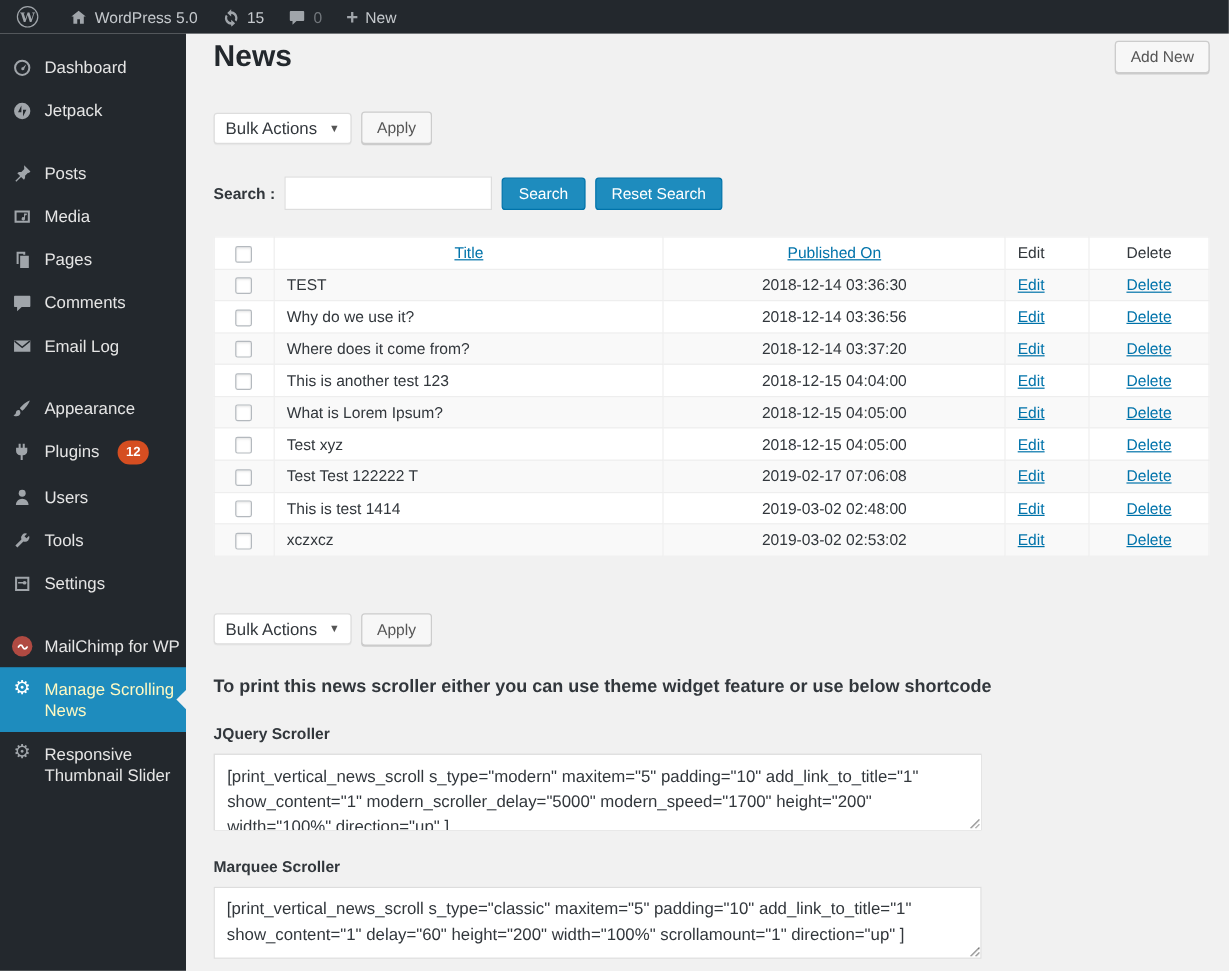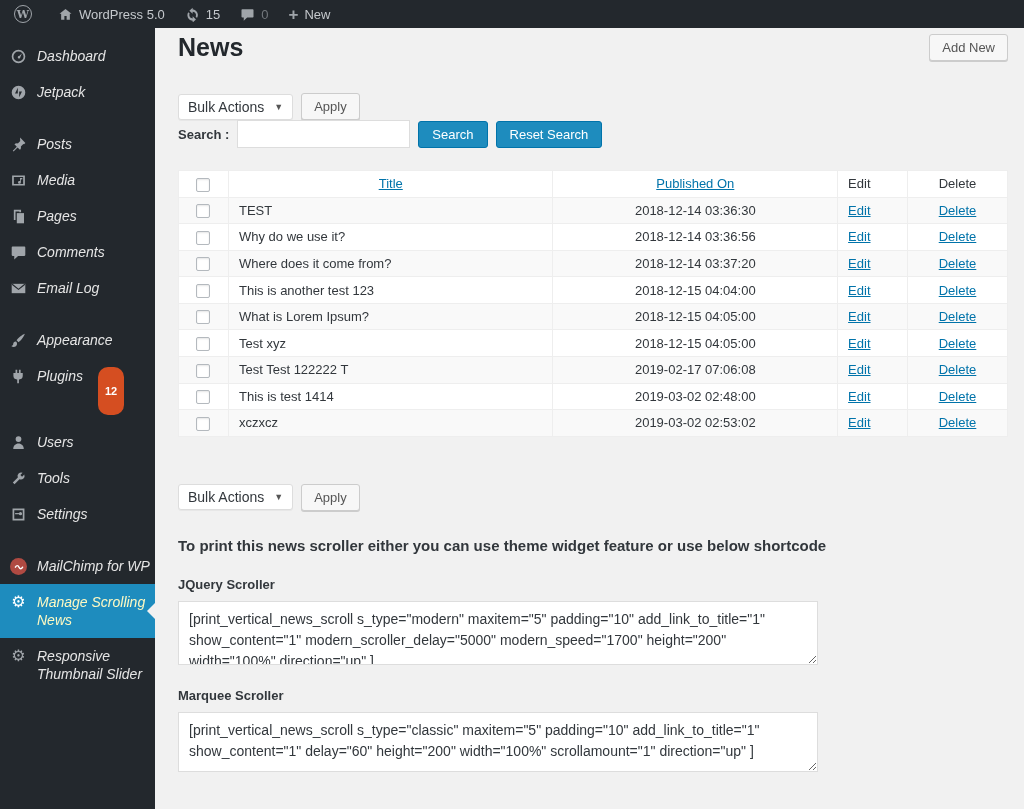--- a/index.html
+++ b/index.html
@@ -18,28 +18,28 @@
   .ab-plus { font-size:17px; font-weight:bold; color:#a0a5aa; line-height:1; }
 
   
   .sidebar { position:absolute; top:28px; left:0; width:155px; bottom:0; background:#23282d;
     color:#eee; font-size:14px; padding-top:10px; }
   .menu-item { position:relative; display:flex; align-items:flex-start; gap:9px;
     padding:9px 4px 9px 9px; line-height:18px; cursor:pointer; }
   .menu-item .mi { width:19px; min-width:19px; height:18px; display:flex; align-items:center;
     justify-content:center; color:#a0a5aa; }
   .menu-item .mi svg { fill:#a0a5aa; }
-  .menu-item .ml { color:#e5e5e5;font-style:italic; }
+  .menu-item .ml { color:#e5e5e5; }
   .menu-item.gap { margin-top:16px; }
   .menu-item.active { background:#1e8cbe; }
   .menu-item.active .ml { color:#fef9c3; }
   .menu-item.active .mi { color:#fff; }
   .menu-item.active::after { content:""; position:absolute; right:0; top:50%; margin-top:-8px;
     border:8px solid transparent; border-right-color:#f1f1f1; }
-  .badge { background:#d54e21; color:#fff; font-size:11px; border-radius:10px; padding:15px 7px;
+  .badge { background:#d54e21; color:#fff; font-size:11px; border-radius:10px; padding:1px 7px;
     margin-left:6px; font-weight:bold;text-align:center; }
   .mc-circle { width:17px; height:17px; border-radius:50%; background:#b04a42; display:flex;
     align-items:center; justify-content:center; }
   .gear-glyph { font-size:16px; line-height:1; }
 
   
   .content { position:absolute; top:28px; left:155px; right:0; bottom:0; background:#f1f1f1;
     padding:5px 16px 0 23px; color:#32373c; }
 
   .title-row { display:flex; align-items:center; gap:12px;justify-content:space-between; }
@@ -50,21 +50,21 @@
   .btn-primary { display:inline-block; background:#1e8cbe; border:1px solid #0073aa; border-radius:3px;
     color:#fff; font-size:13px; padding:5px 13px; cursor:pointer; }
 
   .bulk-row { margin-top:31px; display:flex; align-items:center; gap:8px; }
   .bulk-row.bottom { margin-top:47px; }
   .wp-select { background:#fff; border:1px solid #ddd; border-radius:3px; padding:4px 9px;
     font-size:14px; color:#32373c; display:inline-flex; align-items:center; gap:10px; cursor:pointer;
     box-shadow:0 1px 0 rgba(0,0,0,.04); }
   .wp-select .caret { font-size:9px; color:#555; }
 
-  .search-row { display:flex; align-items:center; gap:8px; }
+  .search-row { margin-top:27px; display:flex; align-items:center; gap:8px; }
   .search-label { font-weight:bold; font-size:13px; }
   .search-input { width:173px; height:28px; border:1px solid #ddd; background:#fff; padding:0 8px;
     font-size:13px; font-family:"Liberation Sans", sans-serif; }
 
   .news-table { margin-top:22px; width:830px; border-collapse:collapse; background:#fff;
     border:1px solid #e1e1e1; font-size:13px; }
   .news-table th, .news-table td { border:1px solid #eee; padding:5px 10px; height:26px; }
   .news-table tr:nth-child(even) td { background:#f9f9f9; } 
   .col-check { width:50px; text-align:center; }
   .col-title { width:325px; }

